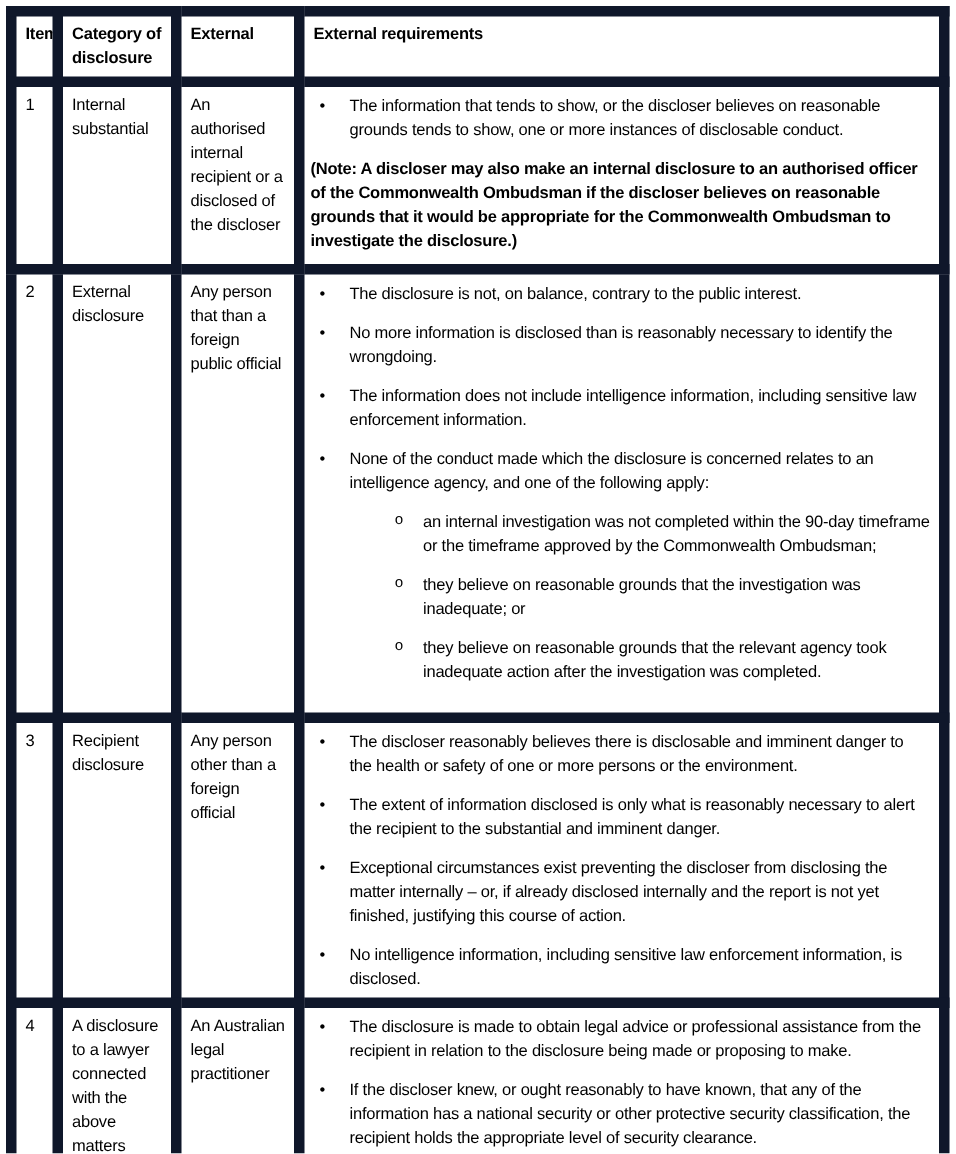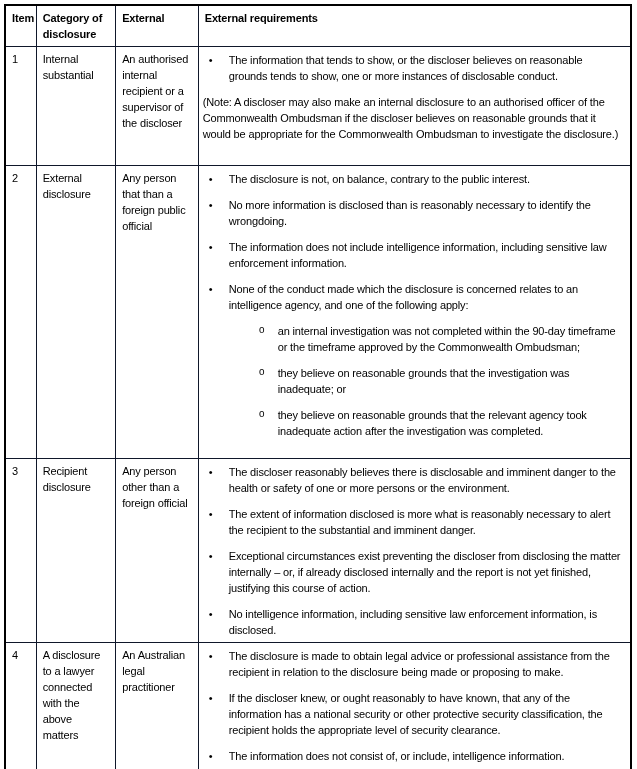--- a/index.html
+++ b/index.html
@@ -17,21 +17,21 @@
     background: #ffffff;
     overflow: hidden;
   }
   table.doc-table {
     border-collapse: collapse;
     table-layout: fixed;
     width: 628px;
     border: 2px solid #000000;
   }
   .doc-table th, .doc-table td {
-    border: 1px solid #0f172a;
+    border: 7px solid #0f172a;
     vertical-align: top;
     font-size: 11px;
     line-height: 16px;
     letter-spacing: -0.15px;
     padding: 4px 6px;
     box-sizing: content-box;
     overflow: hidden;
   }
   .doc-table th {
     text-align: left;
@@ -60,21 +60,21 @@
     position: absolute;
     left: 6px;
     top: 0;
   }
   .req.sub { padding-left: 75px; }
   .req.sub .marker {
     left: 56px;
     font-family: "Liberation Mono", monospace;
     font-size: 10px;
   }
-  .req.note { padding-left: 0; }
+  .req.note { padding-left: 0; font-weight: bold; }
 </style>
 </head>
 <body>
 
 <div class="page">
   <table class="doc-table">
     <colgroup>
       <col class="c-item">
         <col class="c-cat">
         <col class="c-rec">
@@ -86,21 +86,21 @@
         <th>Category of disclosure</th>
         <th>External</th>
         <th>External requirements</th>
       </tr>
     </thead>
     <tbody>
 
       <tr class="row-1">
         <td>1</td>
         <td>Internal substantial</td>
-        <td>An authorised internal recipient or a supervisor of the discloser</td>
+        <td>An authorised internal recipient or a disclosed of the discloser</td>
         <td class="req-cell">
           <div class="req"><span class="marker">•</span><span>The information that tends to show, or the discloser believes on reasonable grounds tends to show, one or more instances of disclosable conduct.</span></div>
           <div class="req note"><span>(Note: A discloser may also make an internal disclosure to an authorised officer of the Commonwealth Ombudsman if the discloser believes on reasonable grounds that it would be appropriate for the Commonwealth Ombudsman to investigate the disclosure.)</span></div>
         </td>
       </tr>
 
       <tr class="row-2">
         <td>2</td>
         <td>External disclosure</td>
         <td>Any person that than a foreign public official</td>
@@ -114,21 +114,21 @@
           <div class="req sub"><span class="marker">o</span><span>they believe on reasonable grounds that the relevant agency took inadequate action after the investigation was completed.</span></div>
         </td>
       </tr>
 
       <tr class="row-3">
         <td>3</td>
         <td>Recipient disclosure</td>
         <td>Any person other than a foreign official</td>
         <td class="req-cell">
           <div class="req"><span class="marker">•</span><span>The discloser reasonably believes there is disclosable and imminent danger to the health or safety of one or more persons or the environment.</span></div>
-          <div class="req"><span class="marker">•</span><span>The extent of information disclosed is more what is reasonably necessary to alert the recipient to the substantial and imminent danger.</span></div>
+          <div class="req"><span class="marker">•</span><span>The extent of information disclosed is only what is reasonably necessary to alert the recipient to the substantial and imminent danger.</span></div>
           <div class="req"><span class="marker">•</span><span>Exceptional circumstances exist preventing the discloser from disclosing the matter internally – or, if already disclosed internally and the report is not yet finished, justifying this course of action.</span></div>
           <div class="req"><span class="marker">•</span><span>No intelligence information, including sensitive law enforcement information, is disclosed.</span></div>
         </td>
       </tr>
 
       <tr class="row-4">
         <td>4</td>
         <td>A disclosure to a lawyer connected with the above matters</td>
         <td>An Australian legal practitioner</td>
         <td class="req-cell">

